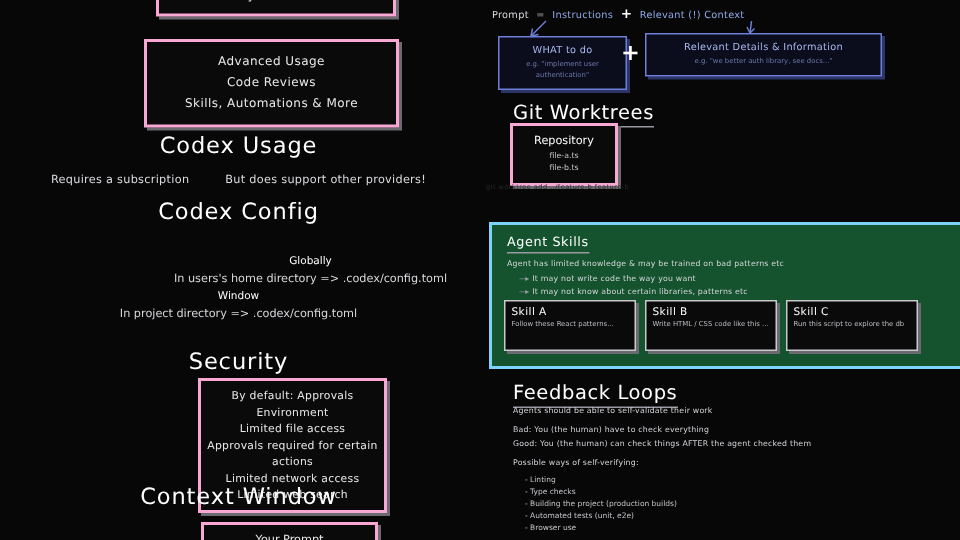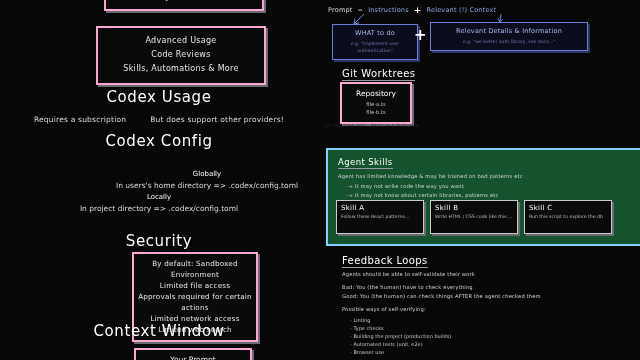--- a/index.html
+++ b/index.html
@@ -127,21 +127,21 @@
   .plus-big {
     position: absolute; left: 96px; top: 28px;
     color: #ffffff; font-size: 15px; font-weight: bold; line-height: 14px;
   }
 
   .arrow { position: absolute; stroke: #6d7fd6; fill: none; stroke-width: 1; }
 
   
   .sec-title {
     position: absolute;
-    font-size: 10px; color: #ffffff; letter-spacing: .4px;
+    font-size: 13px; color: #ffffff; letter-spacing: .4px;
     border-bottom: 1px solid #9a9aa2;
     padding-bottom: 1px;
   }
   .sec-title.gw { left: 24px; top: 68px; }
 
   .repo {
     position: absolute; left: 22px; top: 82px;
     width: 68px; padding: 4px 0 6px;
   }
   .repo .rt { font-size: 7.5px; color: #ffffff; line-height: 12px; }
@@ -224,27 +224,27 @@
       <span>Requires a subscription</span>
       <span>But does support other providers!</span>
     </div>
 
     <div class="h1 config">Codex Config</div>
     <div class="cfg global">
       <div class="lbl">Globally</div>
       <div class="val">In users's home directory =&gt; .codex/config.toml</div>
     </div>
     <div class="cfg local">
-      <div class="lbl">Locally</div>
+      <div class="lbl">Window</div>
       <div class="val">In project directory =&gt; .codex/config.toml</div>
     </div>
 
     <div class="h1 sec">Security</div>
     <div class="wbox l-box-sec">
-      <div class="line">By default: Sandboxed Environment</div>
+      <div class="line">By default: Approvals Environment</div>
       <div class="line">Limited file access</div>
       <div class="line">Approvals required for certain actions</div>
       <div class="line">Limited network access</div>
       <div class="line">Limited web search</div>
     </div>
 
     <div class="h1 ctx">Context Window</div>
     <div class="wbox l-box-ctx">
       <div class="line">Your Prompt</div>
     </div>

